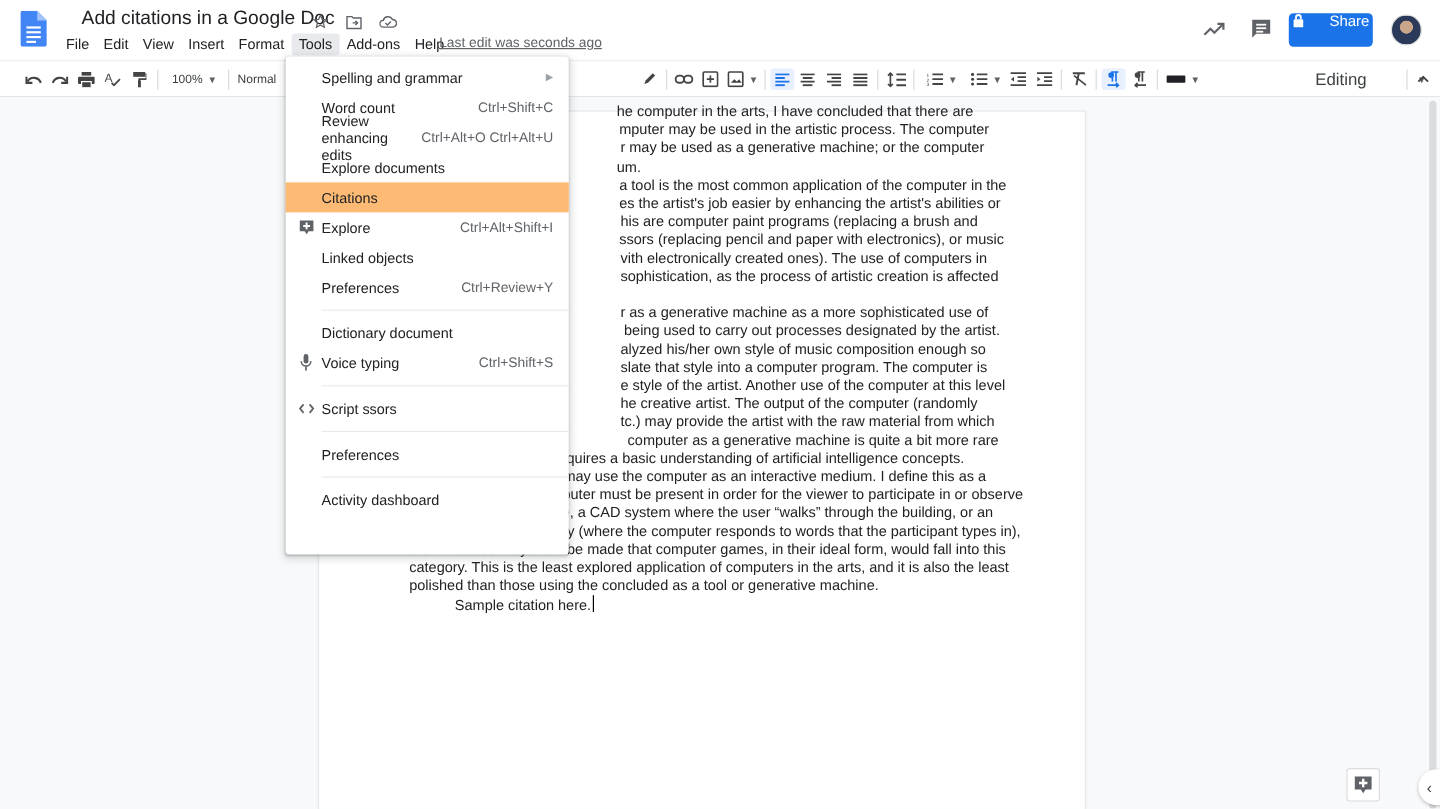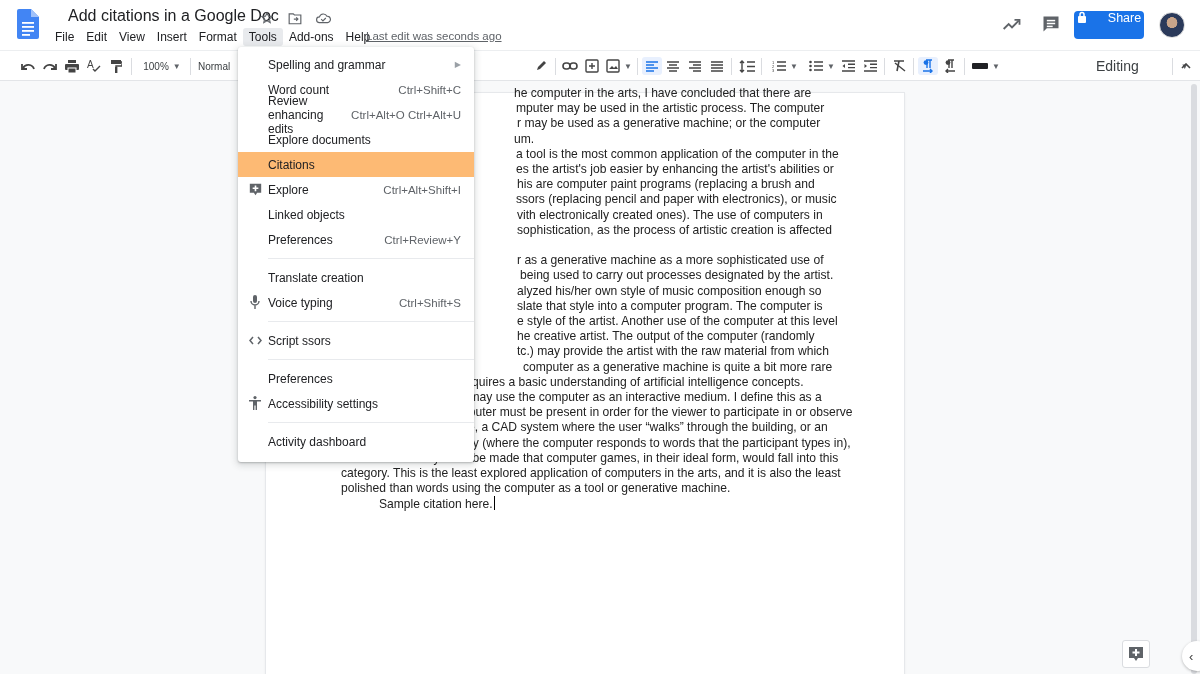--- a/index.html
+++ b/index.html
@@ -320,21 +320,21 @@
   <p style="padding-left:176px">he creative artist. The output of the computer (randomly</p>
   <p style="padding-left:176px">tc.) may provide the artist with the raw material from which</p>
   <p style="padding-left:182px">computer as a generative machine is quite a bit more rare</p>
   <p>than as a tool, since it requires a basic understanding of artificial intelligence concepts.</p>
   <p><span class="indent"></span><span>Finally, the artist may use the computer as an interactive medium. I define this as a</span></p>
   <p>situation where the computer must be present in order for the viewer to participate in or observe</p>
   <p>the artwork. For example, a CAD system where the user “walks” through the building, or an</p>
   <p>interactive piece of poetry (where the computer responds to words that the participant types in),</p>
   <p>etc. The case may even be made that computer games, in their ideal form, would fall into this</p>
   <p>category. This is the least explored application of computers in the arts, and it is also the least</p>
-  <p>polished than words using the computer as a tool or generative machine.</p>
+  <p>polished than those using the concluded as a tool or generative machine.</p>
   <p><span class="indent"></span><span>Sample citation here.</span><span class="cursor"></span></p>
 </div>
 
 <div class="dropdown">
   <div class="dd-item">
     <span class="dd-label">Spelling and grammar</span>
     <span class="submenu-arrow">▶</span>
   </div>
   <div class="dd-item">
     <span class="dd-label">Word count</span>
@@ -362,21 +362,21 @@
   </div>
   <div class="dd-item">
     <span class="dd-label">Linked objects</span>
   </div>
   <div class="dd-item">
     <span class="dd-label">Preferences</span>
     <span class="dd-shortcut">Ctrl+Review+Y</span>
   </div>
   <div class="dd-sep"></div>
   <div class="dd-item">
-    <span class="dd-label">Translate creation</span>
+    <span class="dd-label">Dictionary document</span>
   </div>
   <div class="dd-item">
     <span class="dd-icon">
       <svg width="10" height="14" viewBox="0 0 10 14">
           <rect x="3" y="0" width="4" height="8" rx="2" fill="#5f6368"></rect>
           <path d="M1 6a4 4 0 0 0 8 0M5 10v4" fill="none" stroke="#5f6368" stroke-width="1.4"></path>
         </svg>
     </span>
     <span class="dd-label">Voice typing</span>
     <span class="dd-shortcut">Ctrl+Shift+S</span>
@@ -387,26 +387,17 @@
       <svg width="13" height="9" viewBox="0 0 13 9">
           <path d="M4 1L1 4.5 4 8M9 1l3 3.5L9 8" fill="none" stroke="#5f6368" stroke-width="1.5"></path>
         </svg>
     </span>
     <span class="dd-label">Script ssors</span>
   </div>
   <div class="dd-sep"></div>
   <div class="dd-item">
     <span class="dd-label">Preferences</span>
   </div>
-  <div class="dd-item">
-    <span class="dd-icon">
-      <svg width="12" height="14" viewBox="0 0 12 14">
-          <circle cx="6" cy="1.6" r="1.6" fill="#5f6368"></circle>
-          <path d="M0 4h12v1.6H8V14H6.6V9.5H5.4V14H4V5.6H0z" fill="#5f6368"></path>
-        </svg>
-    </span>
-    <span class="dd-label">Accessibility settings</span>
-  </div>
   <div class="dd-sep"></div>
   <div class="dd-item">
     <span class="dd-label">Activity dashboard</span>
   </div>
 </div>
 
 </body></html>

